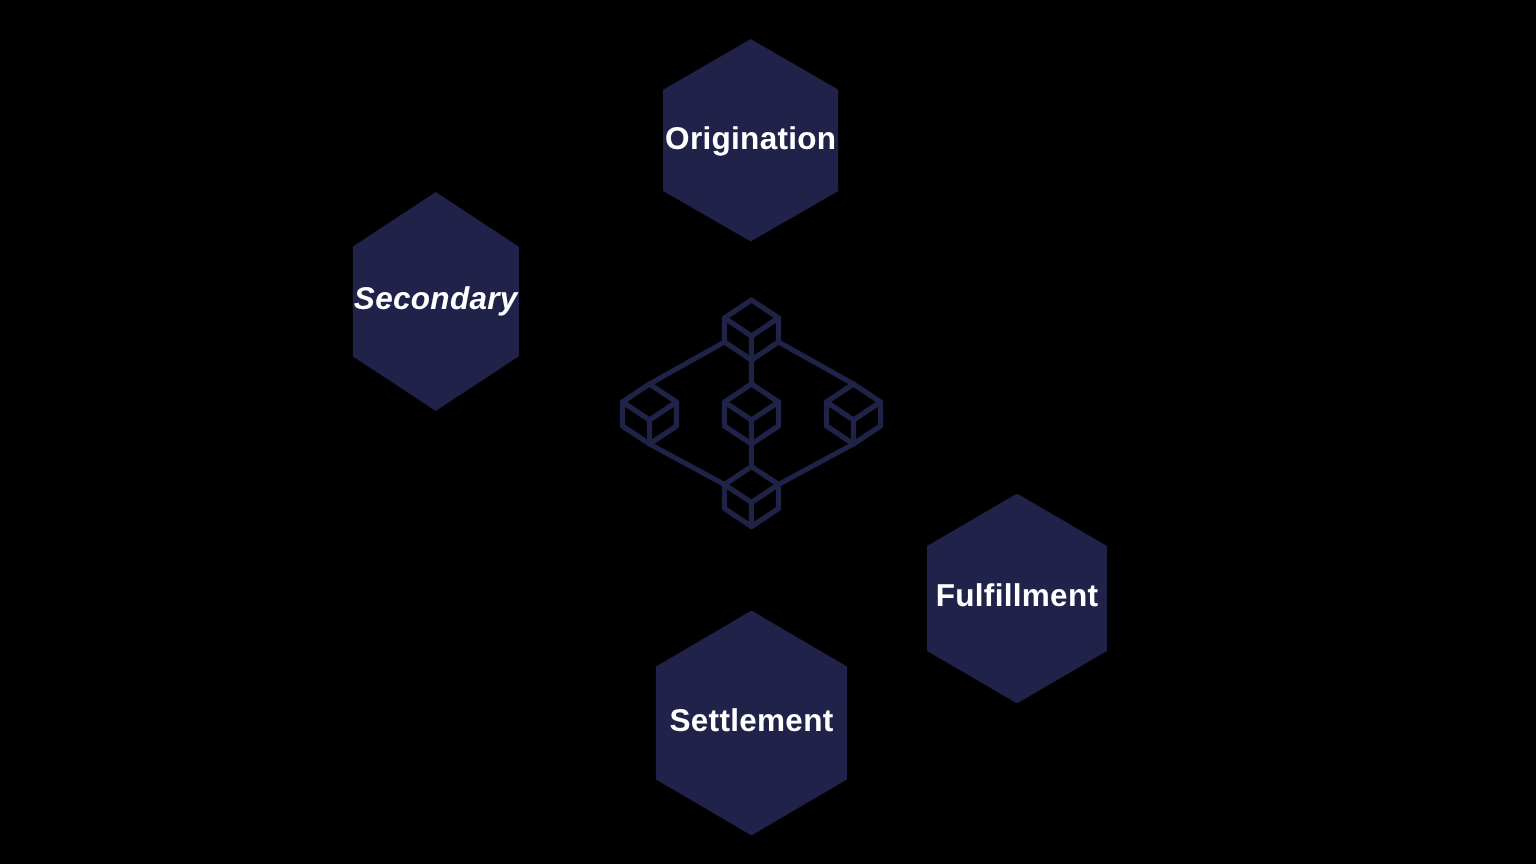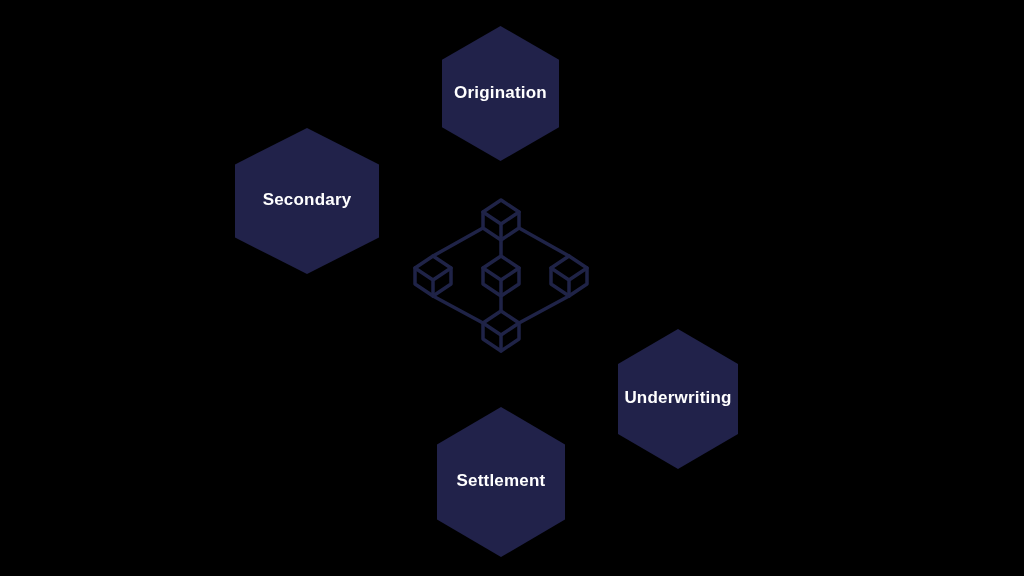--- a/index.html
+++ b/index.html
@@ -18,34 +18,34 @@
   .hex {
     position: absolute;
     clip-path: polygon(50% 0%, 100% 25%, 100% 75%, 50% 100%, 0% 75%, 0% 25%);
     background: var(--hex, #21224a);
     display: flex;
     align-items: center;
     justify-content: center;
   }
   .hex-label {
     color: var(--label, #ffffff);
-    font-size: 17px;
+    font-size: 21px;
     font-weight: bold;
     letter-spacing: 0.2px;
     text-align: center;
     white-space: nowrap;
     transform: translateY(-1px);
   }
   
   #hex-origination  { left: 442px; top:  26px; width: 117px; height: 135px; }
   #hex-underwriting { left: 618px; top: 129px; width: 121px; height: 140px; }
   #hex-fulfillment  { left: 618px; top: 329px; width: 120px; height: 140px; }
   #hex-settlement   { left: 437px; top: 407px; width: 128px; height: 150px; align-items: center; }
   #hex-servicing    { left: 232px; top: 310px; width: 130px; height: 150px; }
-  #hex-secondary    { left: 235px; top: 128px; width: 144px; height: 146px; }
+  #hex-secondary    { left: 235px; top: 128px; width: 111px; height: 146px; font-style: italic; }
 
   #center-icon {
     position: absolute;
     left: 413px;
     top: 199px;
     width: 176px;
     height: 152px;
     overflow: visible;
   }
   #center-icon .edge {
@@ -72,21 +72,21 @@
 <body>
 
 <div id="canvas">
 
   <div class="hex" id="hex-origination">
     <span class="hex-label">Origination</span>
   </div>
 
 
   <div class="hex" id="hex-fulfillment">
-    <span class="hex-label">Underwriting</span>
+    <span class="hex-label">Fulfillment</span>
   </div>
 
   <div class="hex" id="hex-settlement">
     <span class="hex-label">Settlement</span>
   </div>
 
 
   <div class="hex" id="hex-secondary">
     <span class="hex-label">Secondary</span>
   </div>

